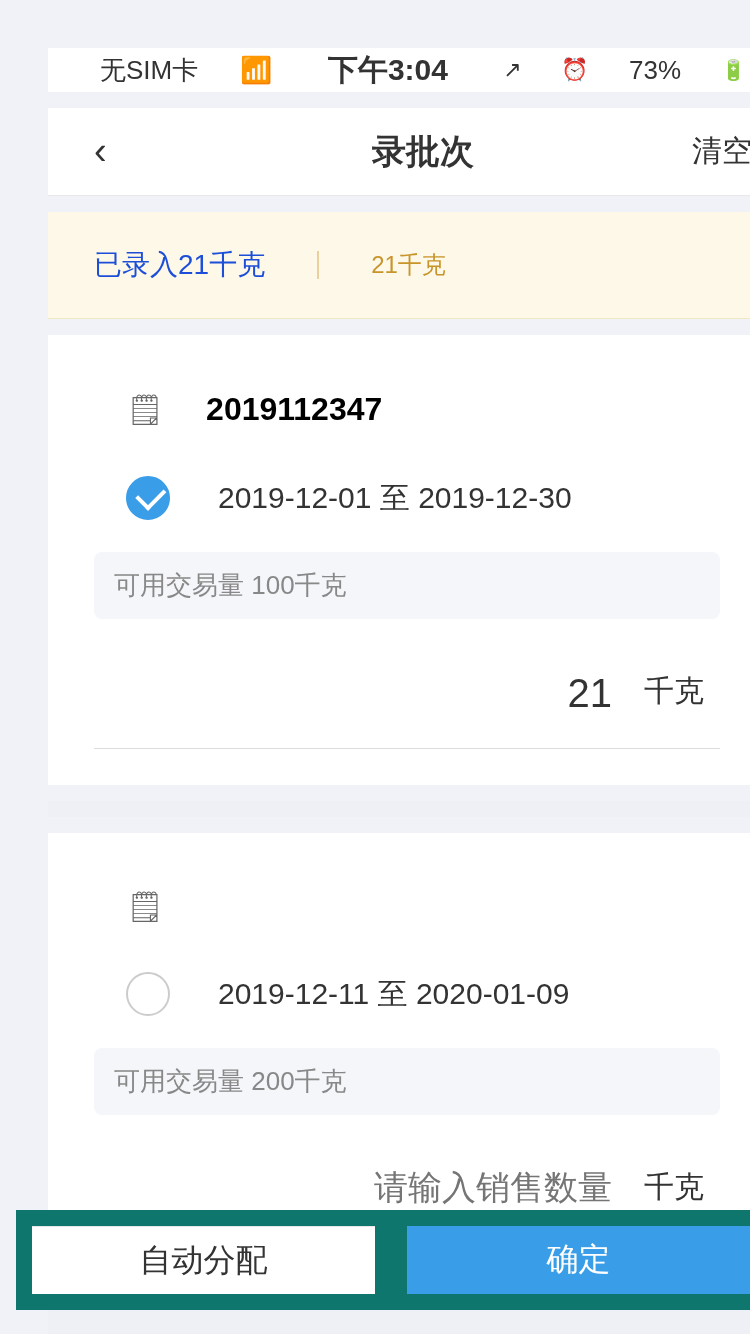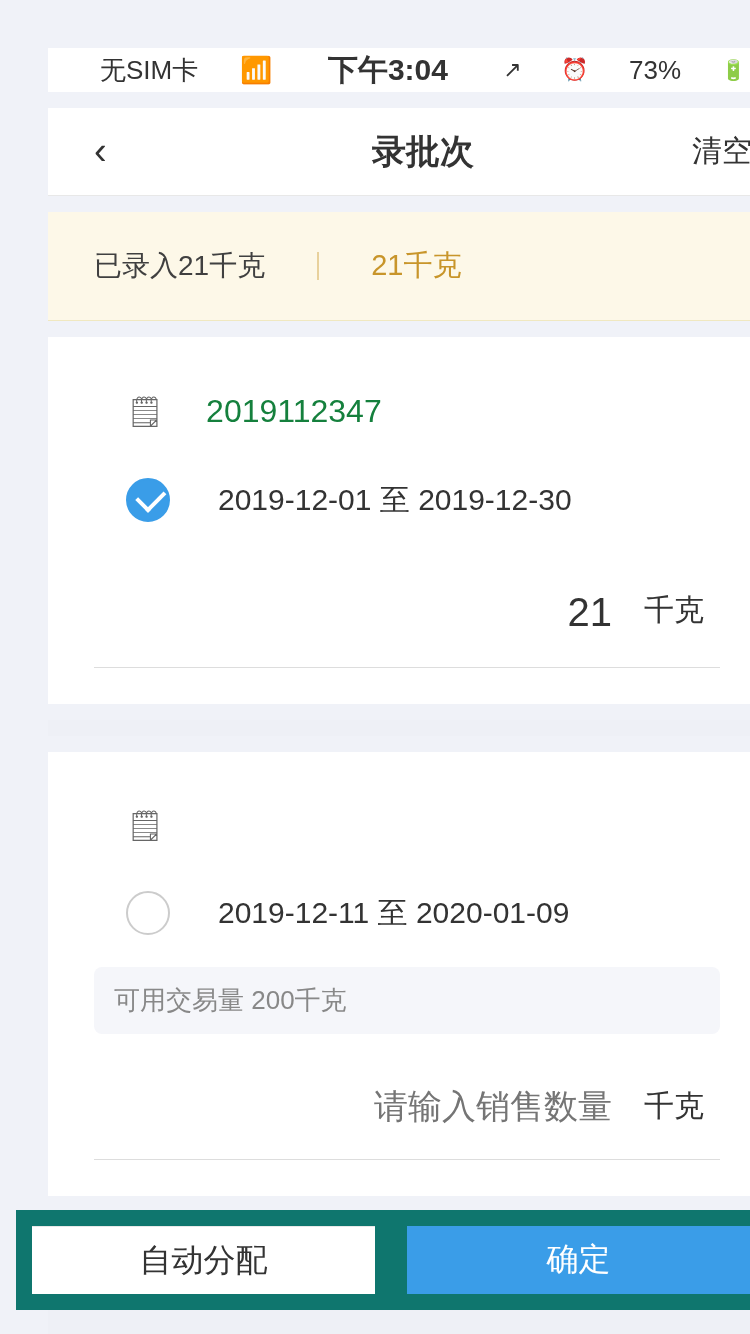--- a/index.html
+++ b/index.html
@@ -61,32 +61,32 @@
     .info-banner {
       width: 750px;
       background: #fdf8e8;
       padding: 18px 30px;
       display: flex;
       align-items: center;
       gap: 20px;
       border-bottom: 1px solid #f0e8c0;
     }
     .info-label {
-      color: #404040;
+      color: #1d4ed8;
       font-size: 28px;
     }
     .info-divider {
       width: 2px;
       height: 28px;
       background: #c8952a;
       opacity: 0.4;
     }
     .info-value {
       color: #c8952a;
-      font-size: 29px;
+      font-size: 24px;
     }
 
     
     .batch-item {
       background: #fff;
       margin-bottom: 0;
     }
     .batch-item-inner {
       padding: 24px 30px 0 30px;
     }
@@ -95,22 +95,22 @@
       align-items: center;
       gap: 10px;
       margin-bottom: 12px;
     }
     .batch-icon {
       color: #666;
       font-size: 30px;
     }
     .batch-id {
       font-size: 32px;
-      font-weight: 400;
-      color: #15803d;
+      font-weight: 700;
+      color: #000000;
     }
     .batch-date-row {
       display: flex;
       align-items: center;
       gap: 16px;
       margin-bottom: 16px;
     }
     .radio-circle {
       width: 44px;
       height: 44px;
@@ -295,20 +295,21 @@
 <div class="batch-item">
   <div class="batch-item-inner">
     <div class="batch-id-row">
       <span class="batch-icon">🗒</span>
       <span class="batch-id">2019112347</span>
     </div>
     <div class="batch-date-row">
       <div class="radio-circle checked"></div>
       <span class="batch-date">2019-12-01 至 2019-12-30</span>
     </div>
+    <div class="available-box">可用交易量 100千克</div>
   </div>
   <div class="quantity-row">
     <span class="quantity-value">21</span>
     <span class="quantity-unit">千克</span>
   </div>
   <div class="quantity-underline">
     <hr>
   </div>
 </div>
 

